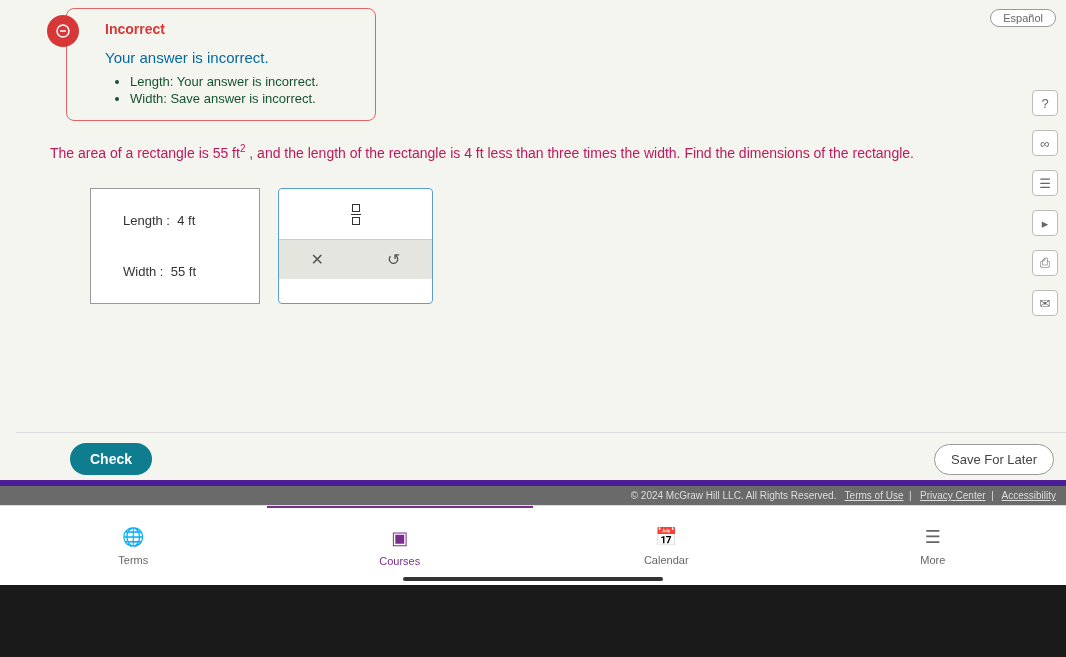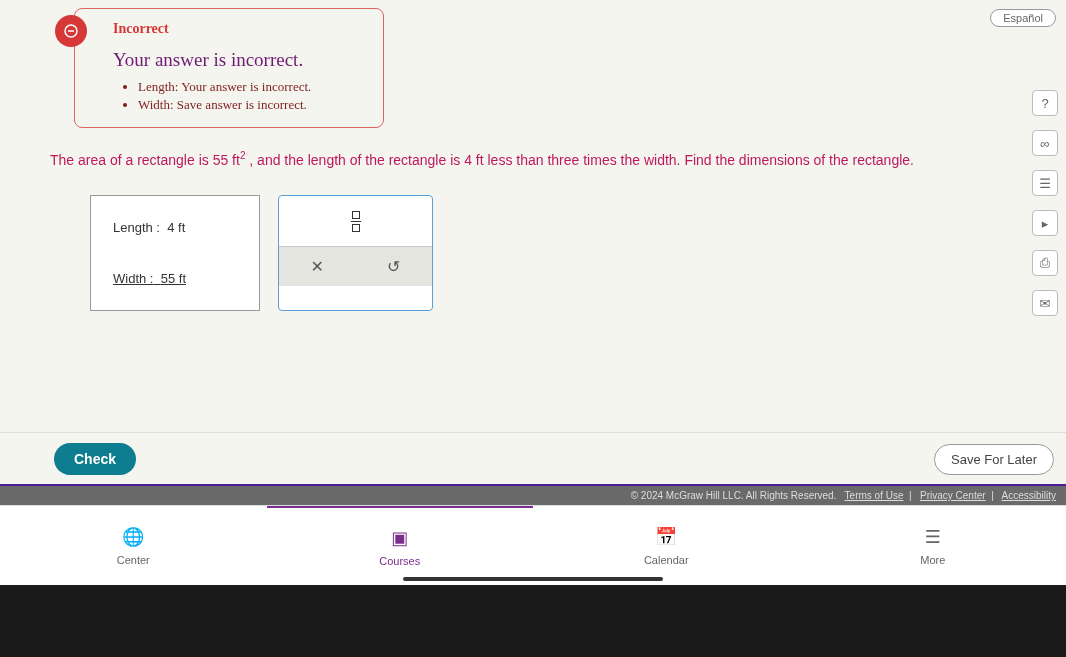--- a/index.html
+++ b/index.html
@@ -26,26 +26,25 @@
   padding: 2px 12px;
   font-size: 11px;
   color: #666;
   background: white;
   cursor: pointer;
 }
 .feedback-box {
   border: 1px solid #e06464;
   border-radius: 8px;
   padding: 12px 16px 12px 8px;
-  margin-left: 24px;
+  margin-left: 16px;
   margin-bottom: 20px;
   display: inline-block;
   position: relative;
   min-width: 310px;
-  font-family: Liberation Serif, serif;
 }
 .feedback-icon {
   position: absolute;
   left: -20px;
   top: 6px;
   width: 32px;
   height: 32px;
   background: #d63838;
   border-radius: 50%;
   display: flex;
@@ -54,55 +53,55 @@
   color: white;
 }
 .feedback-title {
   color: #d63838;
   font-size: 14px;
   font-weight: bold;
   margin-left: 30px;
   margin-bottom: 12px;
 }
 .feedback-text {
-  font-size: 19px;
-  color: #701a75;
+  font-size: 15px;
+  color: #0369a1;
   margin-left: 30px;
   margin-bottom: 8px;
 }
 .feedback-list {
   margin-left: 55px;
   font-size: 13px;
-  color: #7f1d1d;
+  color: #14532d;
 }
 .feedback-list li { margin-bottom: 2px; }
 .problem-text {
   font-size: 14px;
   color: #be185d;
   margin-bottom: 24px;
   line-height: 1.6;
 }
 .sup { font-size: 10px; vertical-align: super; }
 .answer-row {
   display: flex;
   gap: 18px;
   margin-left: 40px;
 }
 .answer-box {
   border: 1px solid #999;
-  padding: 24px 22px;
+  padding: 24px 32px;
   width: 170px;
   background: white;
 }
 .answer-line {
   font-size: 13px;
   color: #333;
   margin-bottom: 36px;
 }
-.answer-line:last-child { margin-bottom: 0; text-decoration: underline; }
+.answer-line:last-child { margin-bottom: 0; }
 .tool-panel {
   border: 1px solid #5a9fd4;
   border-radius: 4px;
   width: 155px;
   background: white;
 }
 .tool-top {
   height: 50px;
   display: flex;
   align-items: center;
@@ -149,21 +148,21 @@
   display: flex;
   align-items: center;
   justify-content: center;
   font-size: 13px;
   color: #666;
   cursor: pointer;
 }
 .bottom-bar {
   position: absolute;
   bottom: 172px;
-  left: 0;
+  left: 16px;
   right: 0;
   border-top: 1px solid #ddd;
   padding: 10px 12px 10px 54px;
   display: flex;
   align-items: center;
   background: #f5f5f0;
 }
 .check-btn {
   background: #0d7d8f;
   color: white;
@@ -192,21 +191,21 @@
 .footer-copy {
   position: absolute;
   bottom: 152px;
   left: 0;
   right: 0;
   background: #6a6a6a;
   color: #ddd;
   font-size: 10px;
   padding: 4px 10px;
   text-align: right;
-  border-top: 2px solid #4c1d95;
+  border-top: 6px solid #4c1d95;
 }
 .footer-copy a { color: #ddd; text-decoration: underline; }
 .nav-bar {
   position: absolute;
   bottom: 72px;
   left: 0;
   right: 0;
   height: 80px;
   background: white;
   display: flex;
@@ -318,21 +317,21 @@
 <div class="footer-copy">
   <span>© 2024 McGraw Hill LLC. All Rights Reserved.</span>&nbsp;&nbsp;
   <a href="#">Terms of Use</a>&nbsp;&nbsp;|&nbsp;&nbsp;
   <a href="#">Privacy Center</a>&nbsp;&nbsp;|&nbsp;&nbsp;
   <a href="#">Accessibility</a>
 </div>
 
 <div class="nav-bar">
   <div class="nav-item">
     <span class="nav-icon">🌐</span>
-    <span>Center</span>
+    <span>Terms</span>
   </div>
   <div class="nav-item active">
     <span class="nav-icon">▣</span>
     <span>Courses</span>
   </div>
   <div class="nav-item">
     <span class="nav-icon">📅</span>
     <span>Calendar</span>
   </div>
   <div class="nav-item">

